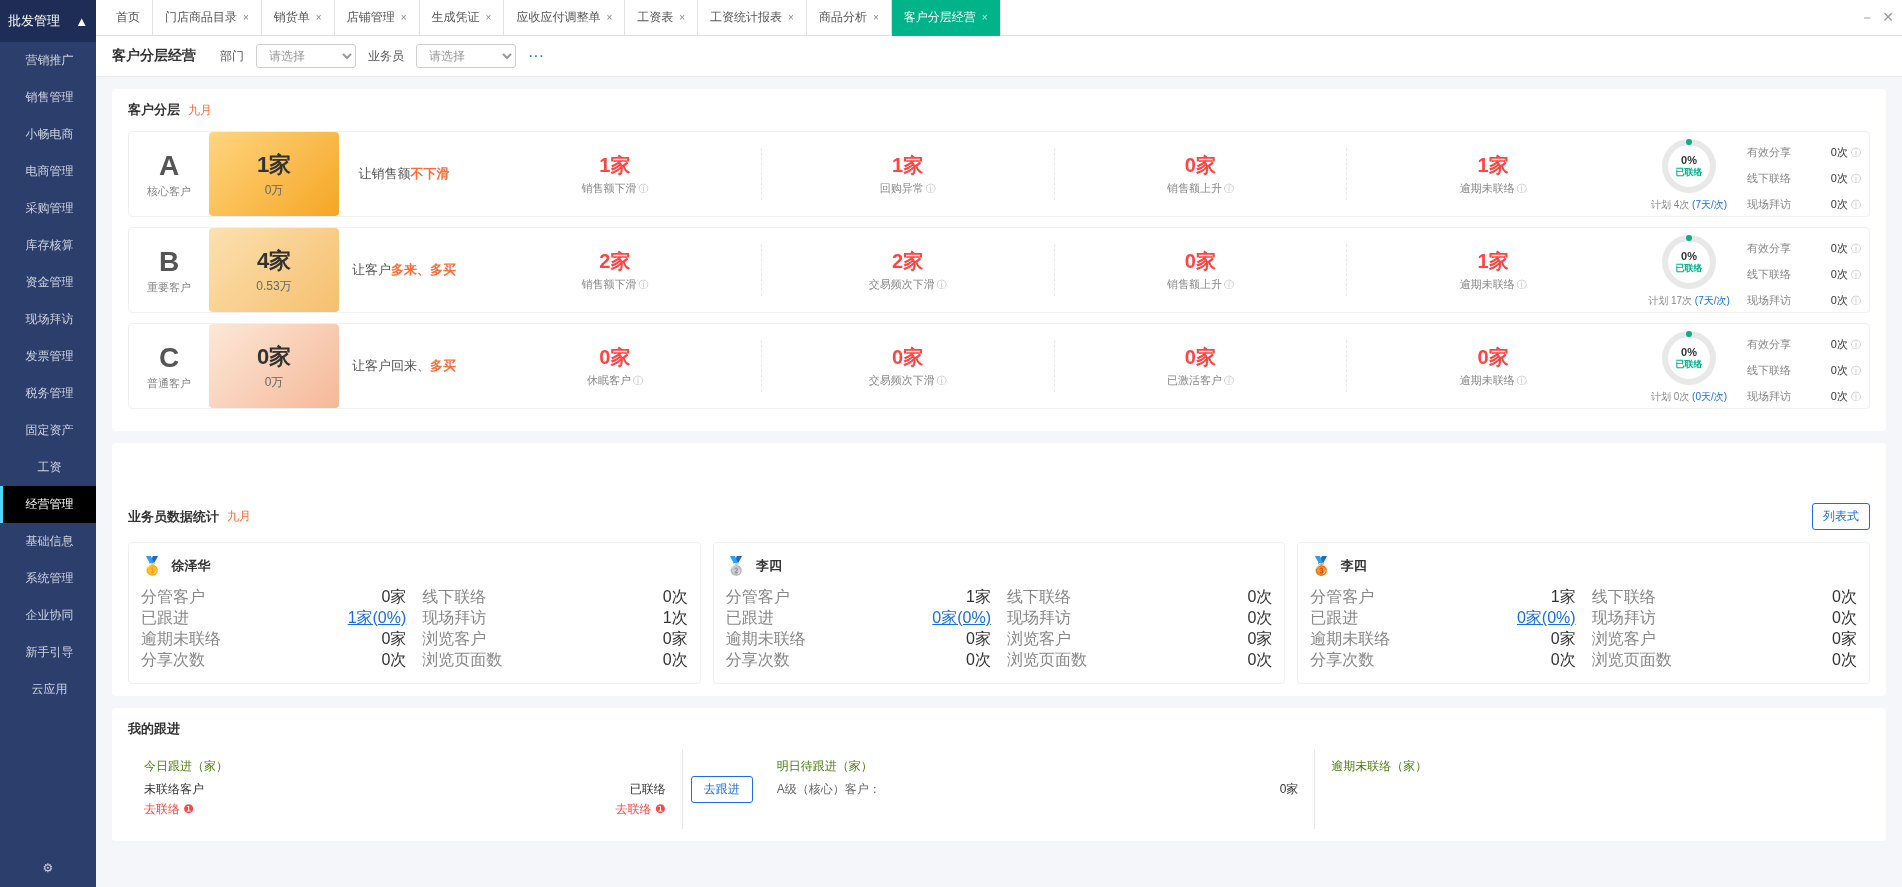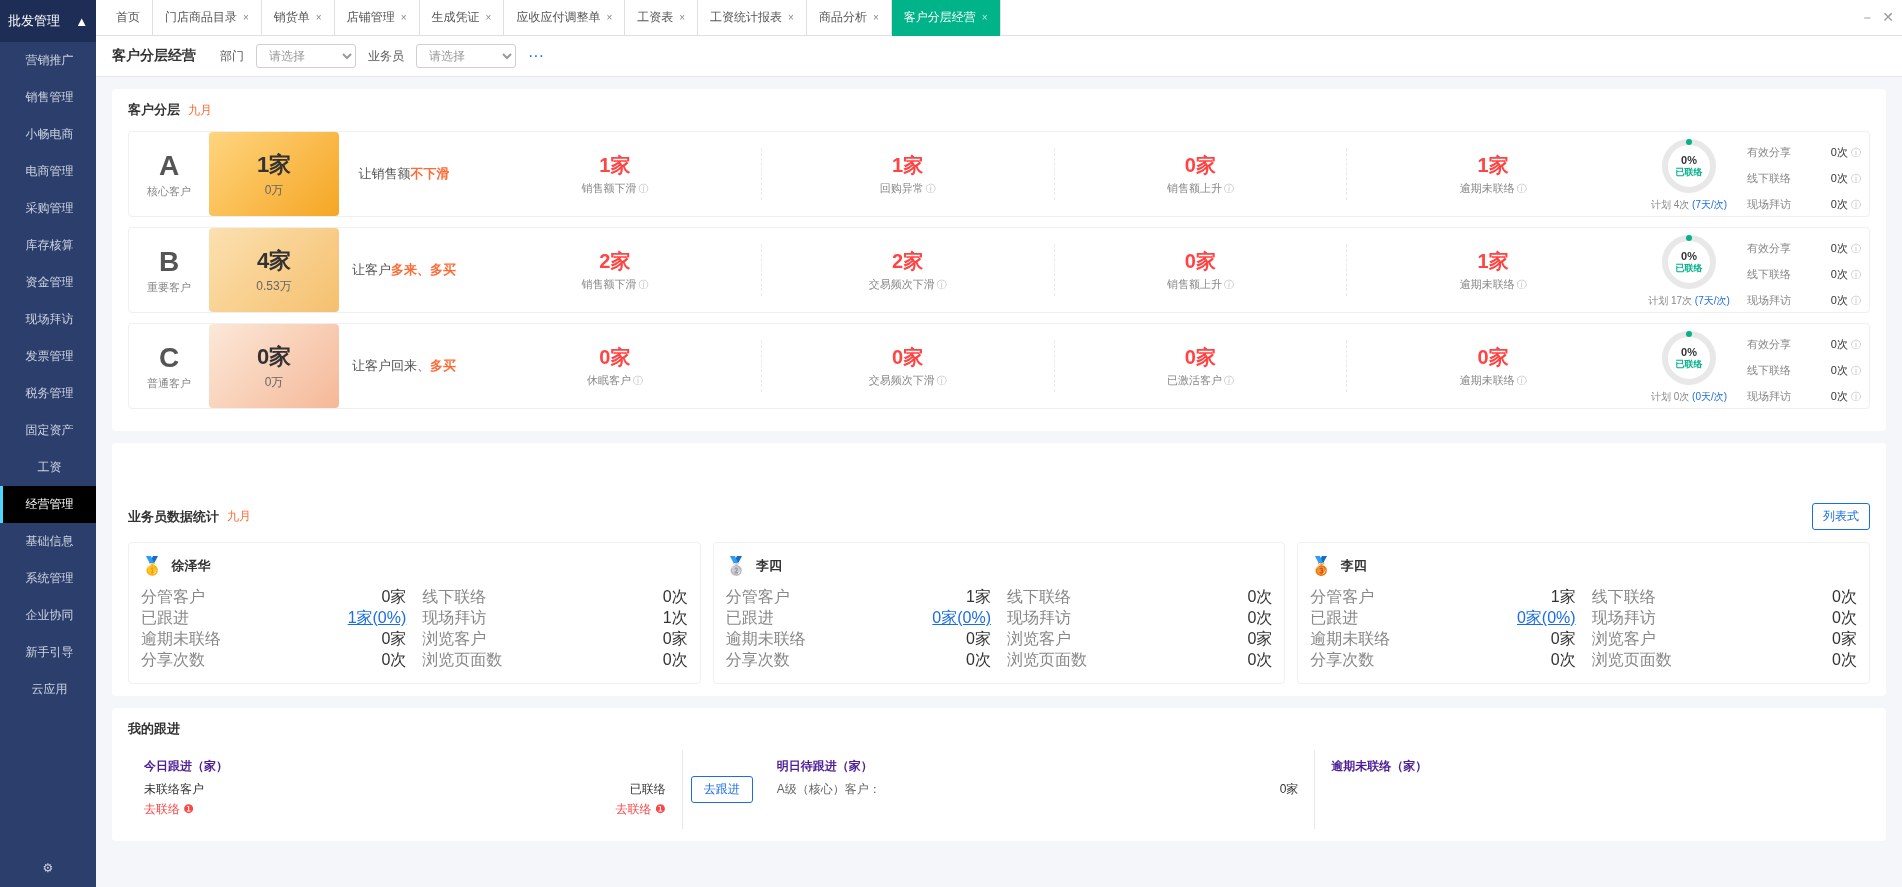--- a/index.html
+++ b/index.html
@@ -378,23 +378,22 @@
       grid-template-columns: 1fr auto 1fr 1fr;
       gap: 0;
     }
     .followup-block {
       padding: 8px 16px;
       border-right: 1px solid #e8e8e8;
     }
     .followup-block:last-child { border-right: none; }
     .followup-block-title {
       font-size: 12px;
-      color: #4c1d95;
+      color: #4d7c0f;
       margin-bottom: 6px;
-      font-weight: bold;
     }
     .goto-btn {
       border: 1px solid #1a6de4;
       color: #1a6de4;
       background: #fff;
       border-radius: 3px;
       padding: 4px 12px;
       font-size: 12px;
       cursor: pointer;
       margin: auto;

